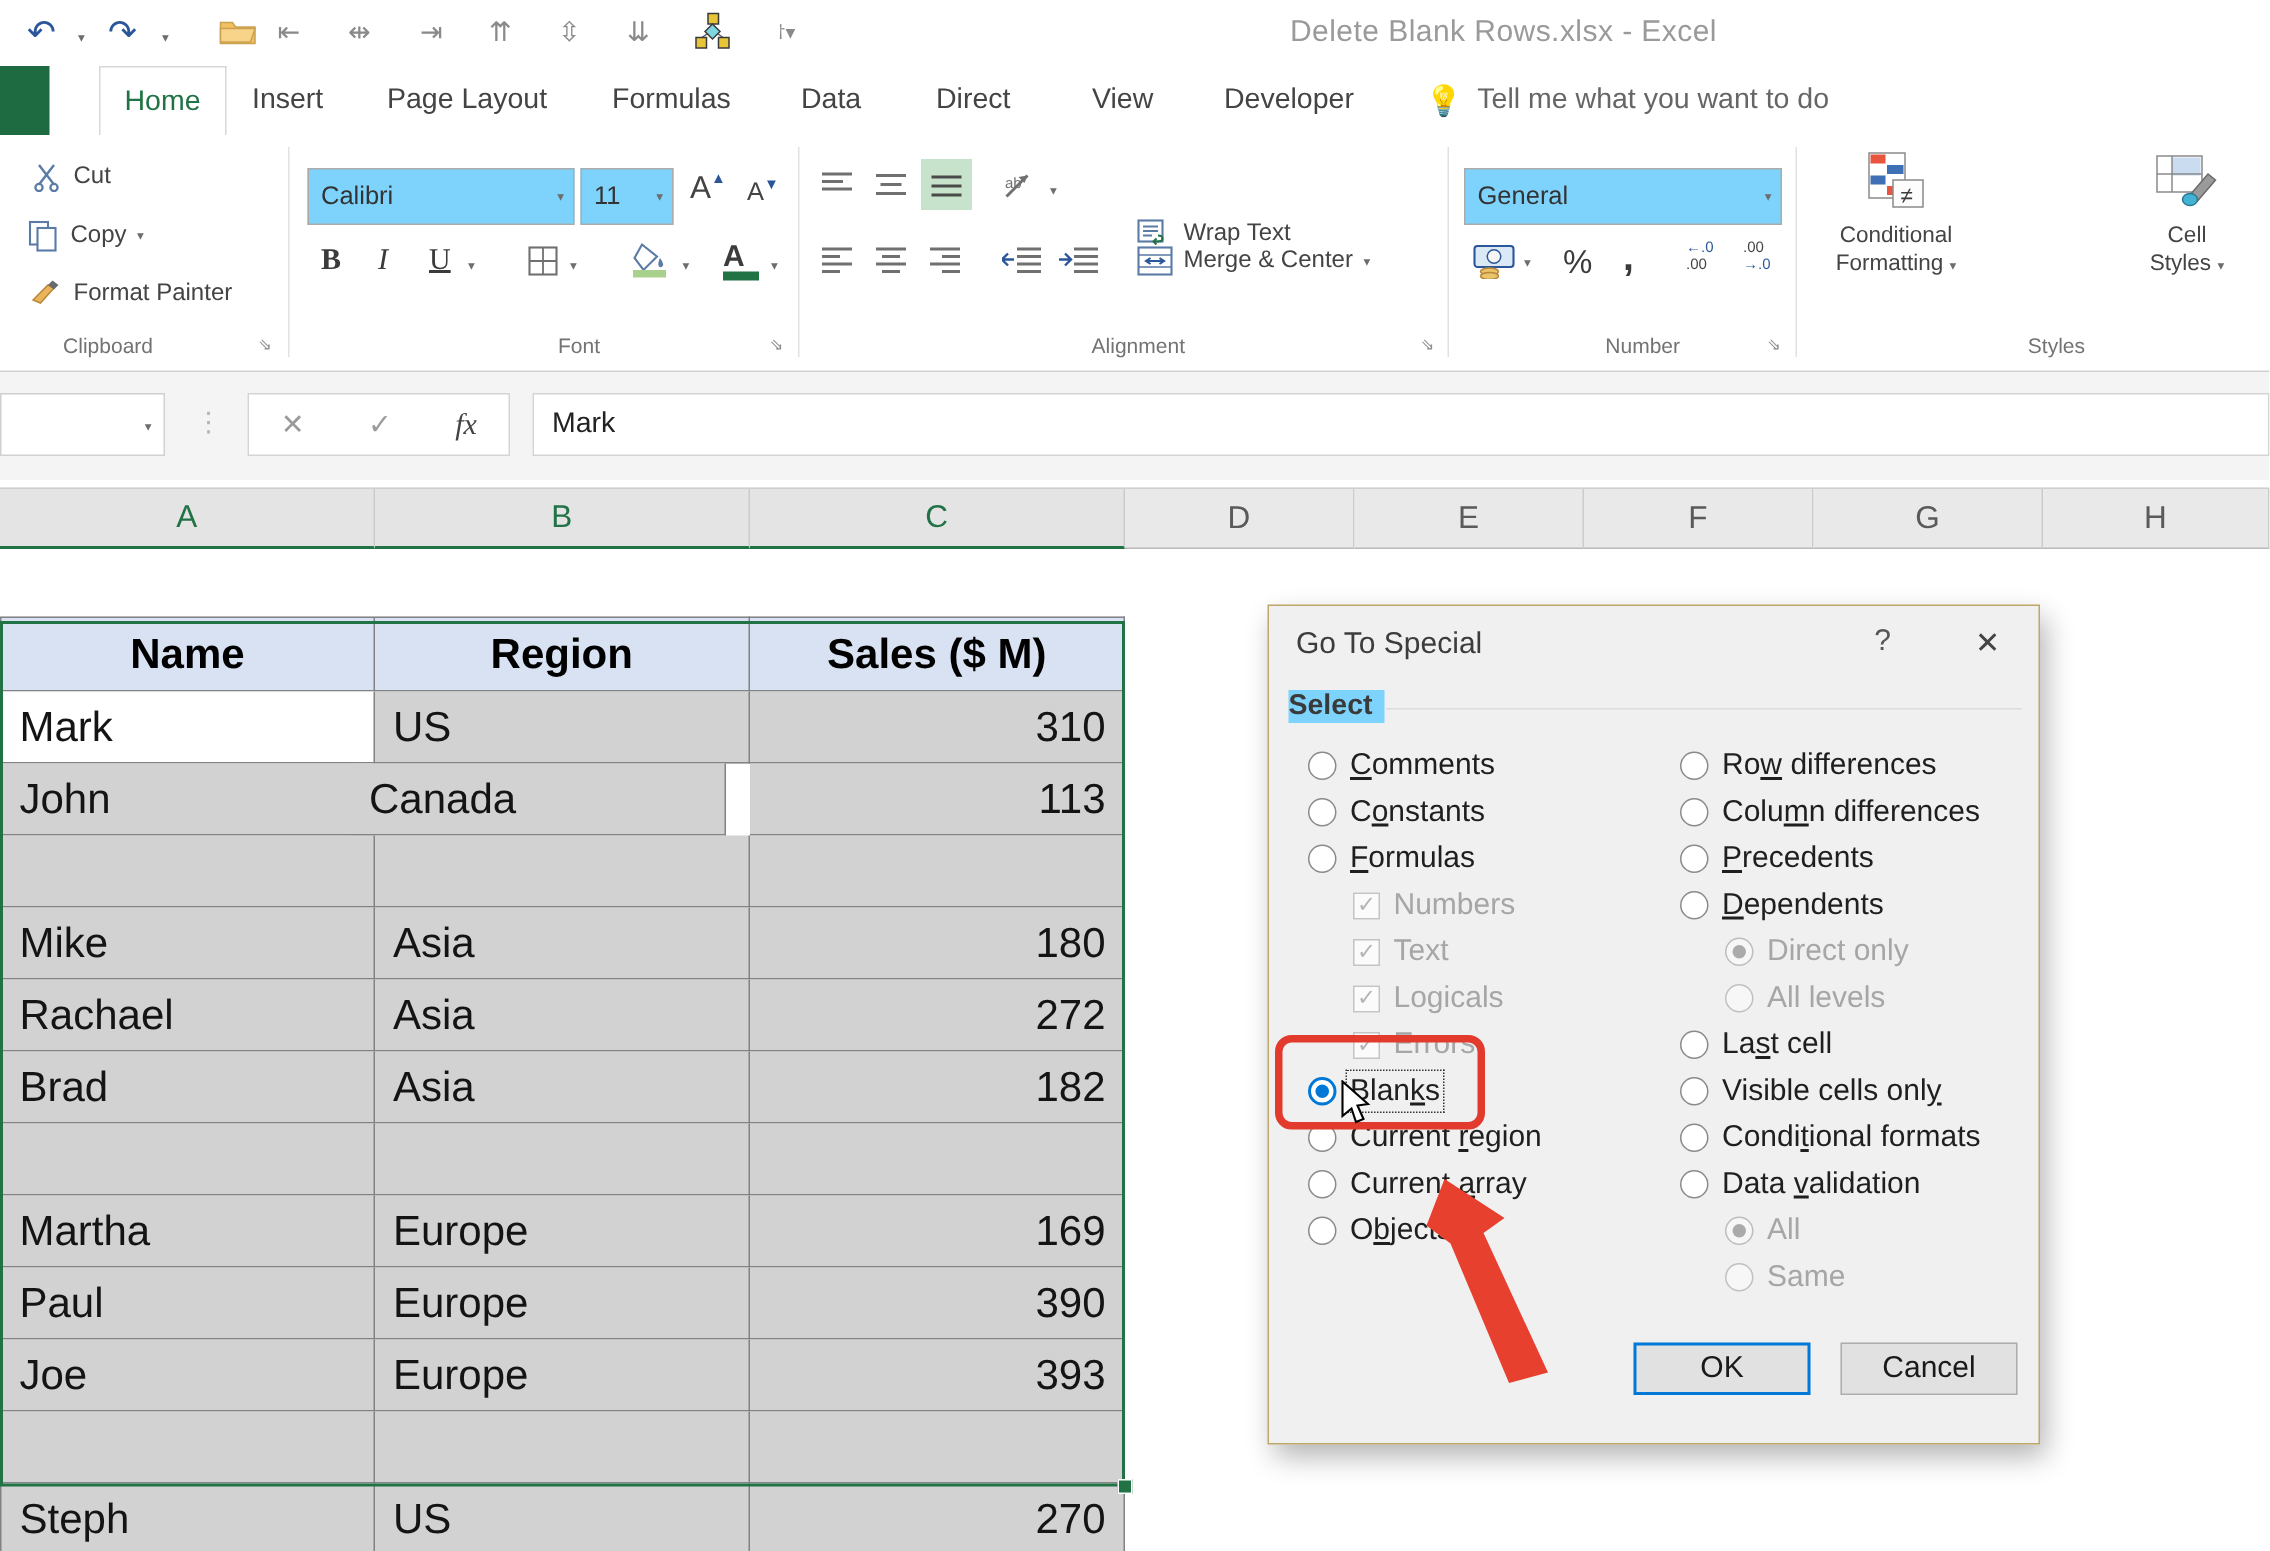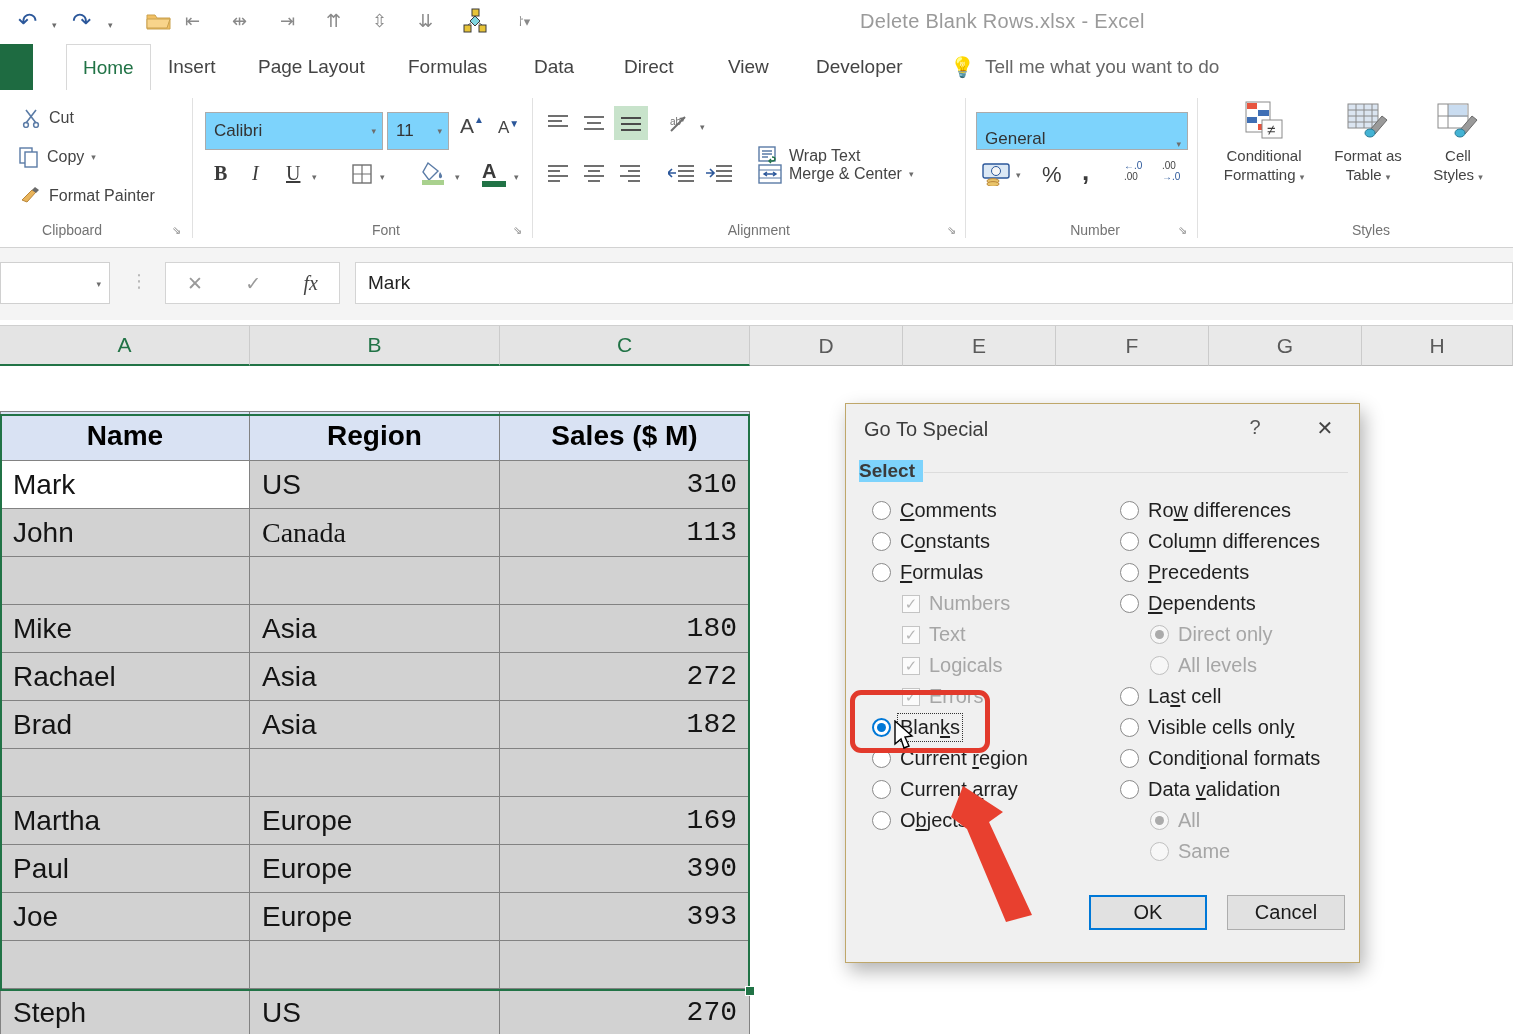--- a/index.html
+++ b/index.html
@@ -51,21 +51,21 @@
   
   #sheet { left:0; top:320px; width:1513px; height:714px; background:#fff; }
   #colheads { position:absolute; left:0; top:5px; height:40px; width:1513px; background:#e9e9e9; border-top:1px solid #cfcfcf; }
   .colhead { position:absolute; top:0; height:40px; display:flex; align-items:center; justify-content:center; font-size:21px; color:#5a5a5a; border-right:1px solid #cbcbcb; border-bottom:1px solid #b9b9b9; background:#e9e9e9; }
   .colhead.sel { color:#217346; border-bottom:2px solid #217346; background:#e4e4e4; }
   #grid { position:absolute; left:0; top:45px; }
   .cell { position:absolute; border-right:1px solid #828282; border-bottom:1px solid #828282; font-size:28px; color:#141414; display:flex; align-items:center; padding:0 12px; background:#d2d2d2;margin-top:46px; }
   .cell.first { border-left:1px solid #828282; }
   .hdrcell { background:#d9e2f3; font-weight:bold; justify-content:center; color:#000; border-top:1px solid #828282; }
   .cell.active { background:#fff; }
-  .cell.num { justify-content:flex-end;font-family:Liberation Mono, monospace; }
+  .cell.num { justify-content:flex-end; }
   #selbox { position:absolute; border:2px solid #217346; pointer-events:none; }
   #fillhandle { position:absolute; width:10px; height:10px; background:#217346; border:1px solid #fff; }
 
   
   #dialog { left:845px; top:403px; width:515px; height:560px; background:#f0f0f0; border:1px solid #bfa76a; box-shadow:4px 8px 18px rgba(0,0,0,0.3); }
   #dlg-title { position:absolute; left:18px; top:14px; font-size:20px; color:#3c3c3c; }
   #dlg-help { position:absolute; left:394px; top:12px; font-size:20px; color:#555; width:30px; text-align:center; }
   #dlg-close { position:absolute; left:462px; top:12px; font-size:20px; color:#444; width:34px; text-align:center; }
   #dlg-select { position:absolute; left:13px; top:56px; font-size:19px; font-weight:bold; color:#3a3a3a; background:#7dd3fc; padding-right:8px; z-index:2; }
   #dlg-line { position:absolute; left:78px; top:68px; width:424px; height:1px; background:#dcdcdc; }
@@ -261,21 +261,21 @@
           <path d="M1 6 h22 M1 14 h22" stroke="#5a7ba6" stroke-width="1"></path>
           <path d="M7 10 h10 M9 8 l-3 2 3 2 M15 8 l3 2 -3 2" stroke="#2b579a" stroke-width="1.4" fill="none"></path>
         </svg>
       <span class="rbtn-txt">Merge &amp; Center</span>
       <span class="caret">▾</span>
     </div>
     <div class="glabel" style="left:690px;width:100px;">Alignment</div>
     <span class="launcher" style="left:947px;">⇘</span>
     <div class="gdiv" style="left:965px;"></div>
 
-    <div class="combo" style="left:976px;top:22px;width:212px;height:38px;align-items:flex-end;">
+    <div class="combo" style="left:976px;top:22px;width:212px;height:38px;">
       <span class="cv">General</span>
       <span class="caret">▾</span>
     </div>
     <span class="abs" style="left:982px;top:70px;">
       <svg width="30" height="26" viewBox="0 0 30 26">
           <rect x="1" y="4" width="26" height="14" rx="2" fill="#dbe8f5" stroke="#2b579a" stroke-width="1.4"></rect>
           <circle cx="14" cy="11" r="4.5" fill="#f6f6f6" stroke="#2b579a"></circle>
           <ellipse cx="11" cy="21" rx="6" ry="2.4" fill="#e9c46a" stroke="#b9863a"></ellipse>
           <ellipse cx="11" cy="24" rx="6" ry="2.4" fill="#e9c46a" stroke="#b9863a"></ellipse>
         </svg>
@@ -295,32 +295,20 @@
           <rect x="3" y="3" width="10" height="6" fill="#e8553f"></rect>
           <rect x="14" y="10" width="11" height="6" fill="#3f6fb5"></rect>
           <rect x="3" y="17" width="10" height="6" fill="#3f6fb5"></rect>
           <rect x="14" y="24" width="11" height="6" fill="#e8553f"></rect>
           <rect x="18" y="20" width="20" height="18" fill="#fdfdfd" stroke="#8a8a8a"></rect>
           <text x="23" y="35" font-size="15" fill="#3b3b3b">≠</text>
         </svg>
       <div class="stack-lbl" style="position:static;">
         <span>Conditional</span><br>
         <span>Formatting</span> <span class="caret">▾</span>
-      </div>
-    </div>
-    <div class="abs" style="left:1322px;top:10px;width:92px;text-align:center;">
-      <svg width="44" height="42" viewBox="0 0 44 42">
-          <rect x="2" y="4" width="30" height="24" fill="#dbe5f1" stroke="#8a8a8a"></rect>
-          <path d="M2 10h30M2 16h30M2 22h30M10 4v24M18 4v24M26 4v24" stroke="#8a8a8a" stroke-width="1"></path>
-          <path d="M24 30 L36 16 l5 4 -12 14 z" fill="#9a9a9a" stroke="#6a6a6a"></path>
-          <ellipse cx="24" cy="33" rx="5" ry="4" fill="#43b3d4" stroke="#2a7a96"></ellipse>
-        </svg>
-      <div class="stack-lbl" style="position:static;">
-        <span>Format as</span><br>
-        <span>Table</span> <span class="caret">▾</span>
       </div>
     </div>
     <div class="abs" style="left:1416px;top:10px;width:84px;text-align:center;">
       <svg width="44" height="42" viewBox="0 0 44 42">
           <rect x="2" y="4" width="30" height="24" fill="#fff" stroke="#8a8a8a"></rect>
           <rect x="12" y="5" width="19" height="12" fill="#c9dcf0"></rect>
           <path d="M2 16h30M12 4v24" stroke="#8a8a8a" stroke-width="1"></path>
           <path d="M24 30 L36 16 l5 4 -12 14 z" fill="#9a9a9a" stroke="#6a6a6a"></path>
           <ellipse cx="24" cy="33" rx="5" ry="4" fill="#43b3d4" stroke="#2a7a96"></ellipse>
         </svg>
@@ -360,21 +348,21 @@
         <div class="colhead" style="left: 1362px; width: 151px;">H</div>
       </div>
     <div id="grid">
         <div class="cell first hdrcell" style="left: 0px; top: 0px; width: 250px; height: 50px;">Name</div>
         <div class="cell hdrcell" style="left: 250px; top: 0px; width: 250px; height: 50px;">Region</div>
         <div class="cell hdrcell" style="left: 500px; top: 0px; width: 250px; height: 50px;">Sales ($ M)</div>
         <div class="cell first active" style="left: 0px; top: 50px; width: 250px; height: 48px;">Mark</div>
         <div class="cell" style="left: 250px; top: 50px; width: 250px; height: 48px;">US</div>
         <div class="cell num" style="left: 500px; top: 50px; width: 250px; height: 48px;">310</div>
         <div class="cell first" style="left: 0px; top: 98px; width: 250px; height: 48px;">John</div>
-        <div class="cell" style="left: 250px; top: 98px; width: 250px; height: 48px; font-family: Liberation Serif, serif;">Canada</div>
+        <div class="cell" style="left: 234px; top: 98px; width: 250px; height: 48px;">Canada</div>
         <div class="cell num" style="left: 500px; top: 98px; width: 250px; height: 48px;">113</div>
         <div class="cell first" style="left: 0px; top: 146px; width: 250px; height: 48px;"></div>
         <div class="cell" style="left: 250px; top: 146px; width: 250px; height: 48px;"></div>
         <div class="cell num" style="left: 500px; top: 146px; width: 250px; height: 48px;"></div>
         <div class="cell first" style="left: 0px; top: 194px; width: 250px; height: 48px;">Mike</div>
         <div class="cell" style="left: 250px; top: 194px; width: 250px; height: 48px;">Asia</div>
         <div class="cell num" style="left: 500px; top: 194px; width: 250px; height: 48px;">180</div>
         <div class="cell first" style="left: 0px; top: 242px; width: 250px; height: 48px;">Rachael</div>
         <div class="cell" style="left: 250px; top: 242px; width: 250px; height: 48px;">Asia</div>
         <div class="cell num" style="left: 500px; top: 242px; width: 250px; height: 48px;">272</div>

